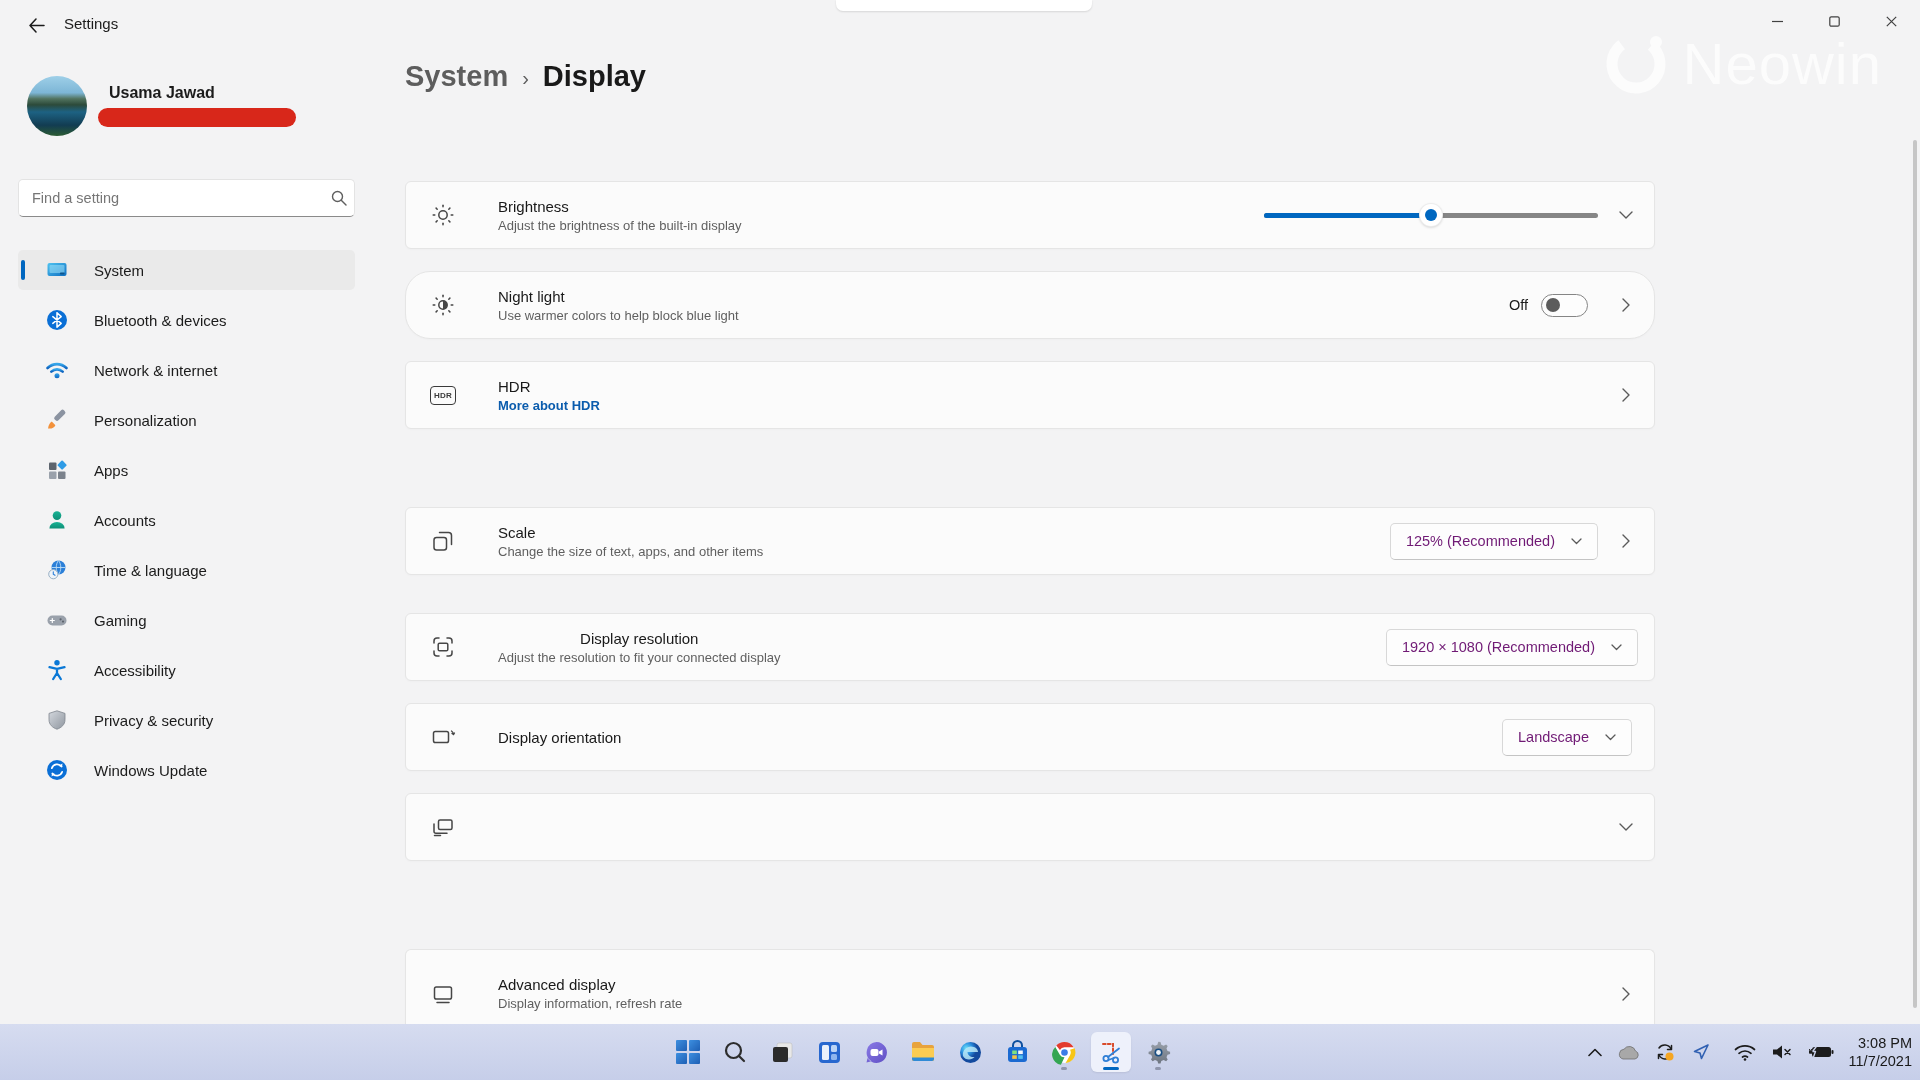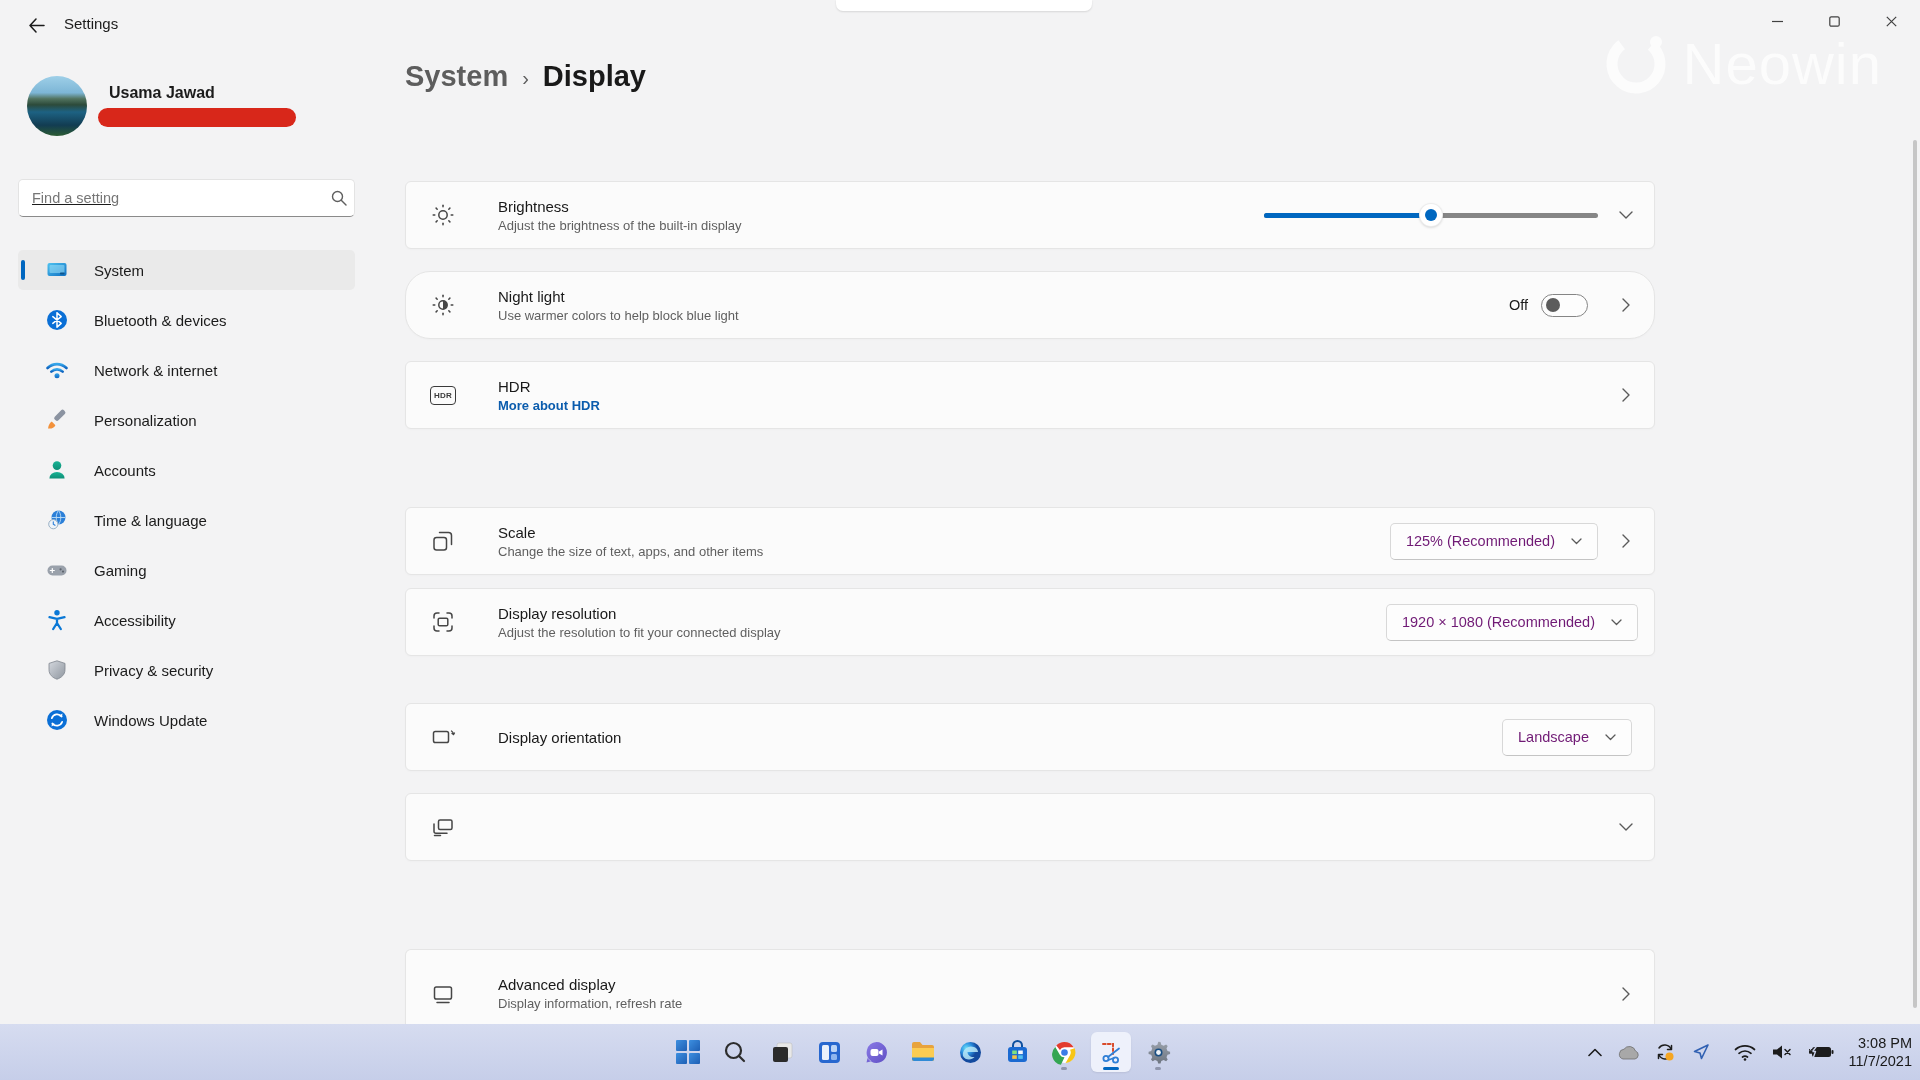--- a/index.html
+++ b/index.html
@@ -20,21 +20,21 @@
 
   
   .sidebar { position:absolute; left:0; top:48px; width:395px; }
   .avatar { position:absolute; left:27px; top:28px; width:60px; height:60px; border-radius:50%;
     background:
       linear-gradient(180deg,#9ecfe8 0%, #7db6d6 28%, #51735f 38%, #2c4a3a 48%, #1d6283 60%, #123c52 82%, #2c5b33 100%);
   }
   .profile-name { position:absolute; left:109px; top:36px; font-size:16px; font-weight:700; }
   .redaction { position:absolute; left:98px; top:60px; width:198px; height:19px; border-radius:10px; background:#d8271a; }
 
-  .searchbox { position:absolute; left:18px; top:131px; width:337px; height:38px; background:#ffffff; border:1px solid #e3e3e3; border-bottom:1px solid #8a8a8a; border-radius:5px; display:flex; align-items:center;text-decoration:underline; }
+  .searchbox { position:absolute; left:18px; top:131px; width:337px; height:38px; background:#ffffff; border:1px solid #e3e3e3; border-bottom:1px solid #8a8a8a; border-radius:5px; display:flex; align-items:center; }
   .searchbox input { flex:1; border:none; outline:none; background:transparent; font-family:inherit; font-size:14.5px; color:#1b1b1b; padding:0 10px 0 13px; }
   .searchbox input::placeholder { color:#767676; }
   .search-glyph { width:30px; display:flex; justify-content:center; align-items:center; }
 
   .nav { position:absolute; left:18px; top:202px; width:337px; }
   .nav-item { position:relative; height:40px; margin-bottom:10px; display:flex; align-items:center; border-radius:5px; cursor:pointer; }
   .nav-item.selected { background:#eaeaea; }
   .nav-accent { position:absolute; left:3px; top:10px; width:3.5px; height:20px; border-radius:2px; background:#0067c0; }
   .nav-icon { width:24px; height:24px; margin-left:27px; flex:0 0 24px; display:flex; align-items:center; justify-content:center; }
   .nav-label { margin-left:25px; font-size:15px; }
@@ -44,21 +44,21 @@
   .breadcrumb { position:absolute; top:12px; left:0; display:flex; align-items:center; gap:14px; }
   .crumb-parent { font-size:29px; font-weight:600; color:#5d5d5d; cursor:pointer; }
   .crumb-sep { font-size:20px; color:#5d5d5d; padding-top:4px; }
   .crumb-current { font-size:29px; font-weight:600; color:#191919; }
 
   .section-title { position:absolute; left:0; font-size:17px; font-weight:700; color:#1b1b1b; }
   .st-1 { top:140px; } .st-2 { top:478px; } .st-3 { top:906px; }
 
   .card { position:absolute; left:0; width:1250px; height:68px; background:#fbfbfb; border:1px solid #e5e5e5; border-radius:6px; display:flex; align-items:center; box-shadow:0 1px 2px rgba(0,0,0,.02); }
   .c-1 { top:133px; } .c-2 { top:223px;border-radius:25px; } .c-3 { top:313px; }
-  .c-4 { top:459px; } .c-5 { top:540px; } .c-6 { top:655px; } .c-7 { top:745px; }
+  .c-4 { top:459px; } .c-5 { top:565px;text-align:center; } .c-6 { top:655px; } .c-7 { top:745px; }
   .c-8 { top:901px; height:88px; border-bottom:none; border-radius:6px 6px 0 0; }
 
   .row-icon { width:26px; height:26px; margin-left:24px; flex:0 0 26px; display:flex; align-items:center; justify-content:center; }
   .row-text { margin-left:42px; display:flex; flex-direction:column; gap:3px; }
   .row-title { font-size:15px; color:#191919; }
   .row-sub { font-size:13px; color:#5f5f5f; }
   .row-link { font-size:13px; font-weight:700; color:#0b5cad; cursor:pointer; }
   .row-right { margin-left:auto; display:flex; align-items:center; }
 
   .chev-cell { width:56px; display:flex; justify-content:center; align-items:center; cursor:pointer; }
@@ -199,20 +199,31 @@
     <div class="nav-item">
       <span class="nav-icon">
         <svg width="24" height="24" viewBox="0 0 24 24">
             <rect x="12.2" y="0.8" width="5.2" height="13" rx="2" transform="rotate(45 14.8 7.3)" fill="#8b93a1"></rect>
             <path d="M6.8 13.6 l3.6 3.6 c-1.2 2.6-3.9 3.8-7.4 3.3 .5-3 1.5-5.4 3.8-6.9 z" fill="#f2913b"></path>
           </svg>
       </span>
       <span class="nav-label">Personalization</span>
     </div>
 
+    <div class="nav-item">
+      <span class="nav-icon">
+        <svg width="24" height="24" viewBox="0 0 24 24">
+            <rect x="4" y="4.5" width="7.5" height="7.5" rx="1" fill="#5d646e"></rect>
+            <rect x="4" y="13.5" width="7.5" height="7.5" rx="1" fill="#9aa1ab"></rect>
+            <rect x="13" y="13.5" width="7.5" height="7.5" rx="1" fill="#7b828c"></rect>
+            <rect x="13.6" y="3.6" width="7" height="7" rx="1" transform="rotate(45 17.1 7.1)" fill="#2e9be6"></rect>
+          </svg>
+      </span>
+      <span class="nav-label">Apps</span>
+    </div>
 
     <div class="nav-item">
       <span class="nav-icon">
         <svg width="24" height="24" viewBox="0 0 24 24">
             <defs>
               <linearGradient id="gacc" x1="0" y1="0" x2="0" y2="1">
                 <stop offset="0" stop-color="#18b294"></stop>
                 <stop offset="1" stop-color="#0e8f77"></stop>
               </linearGradient>
             </defs>

